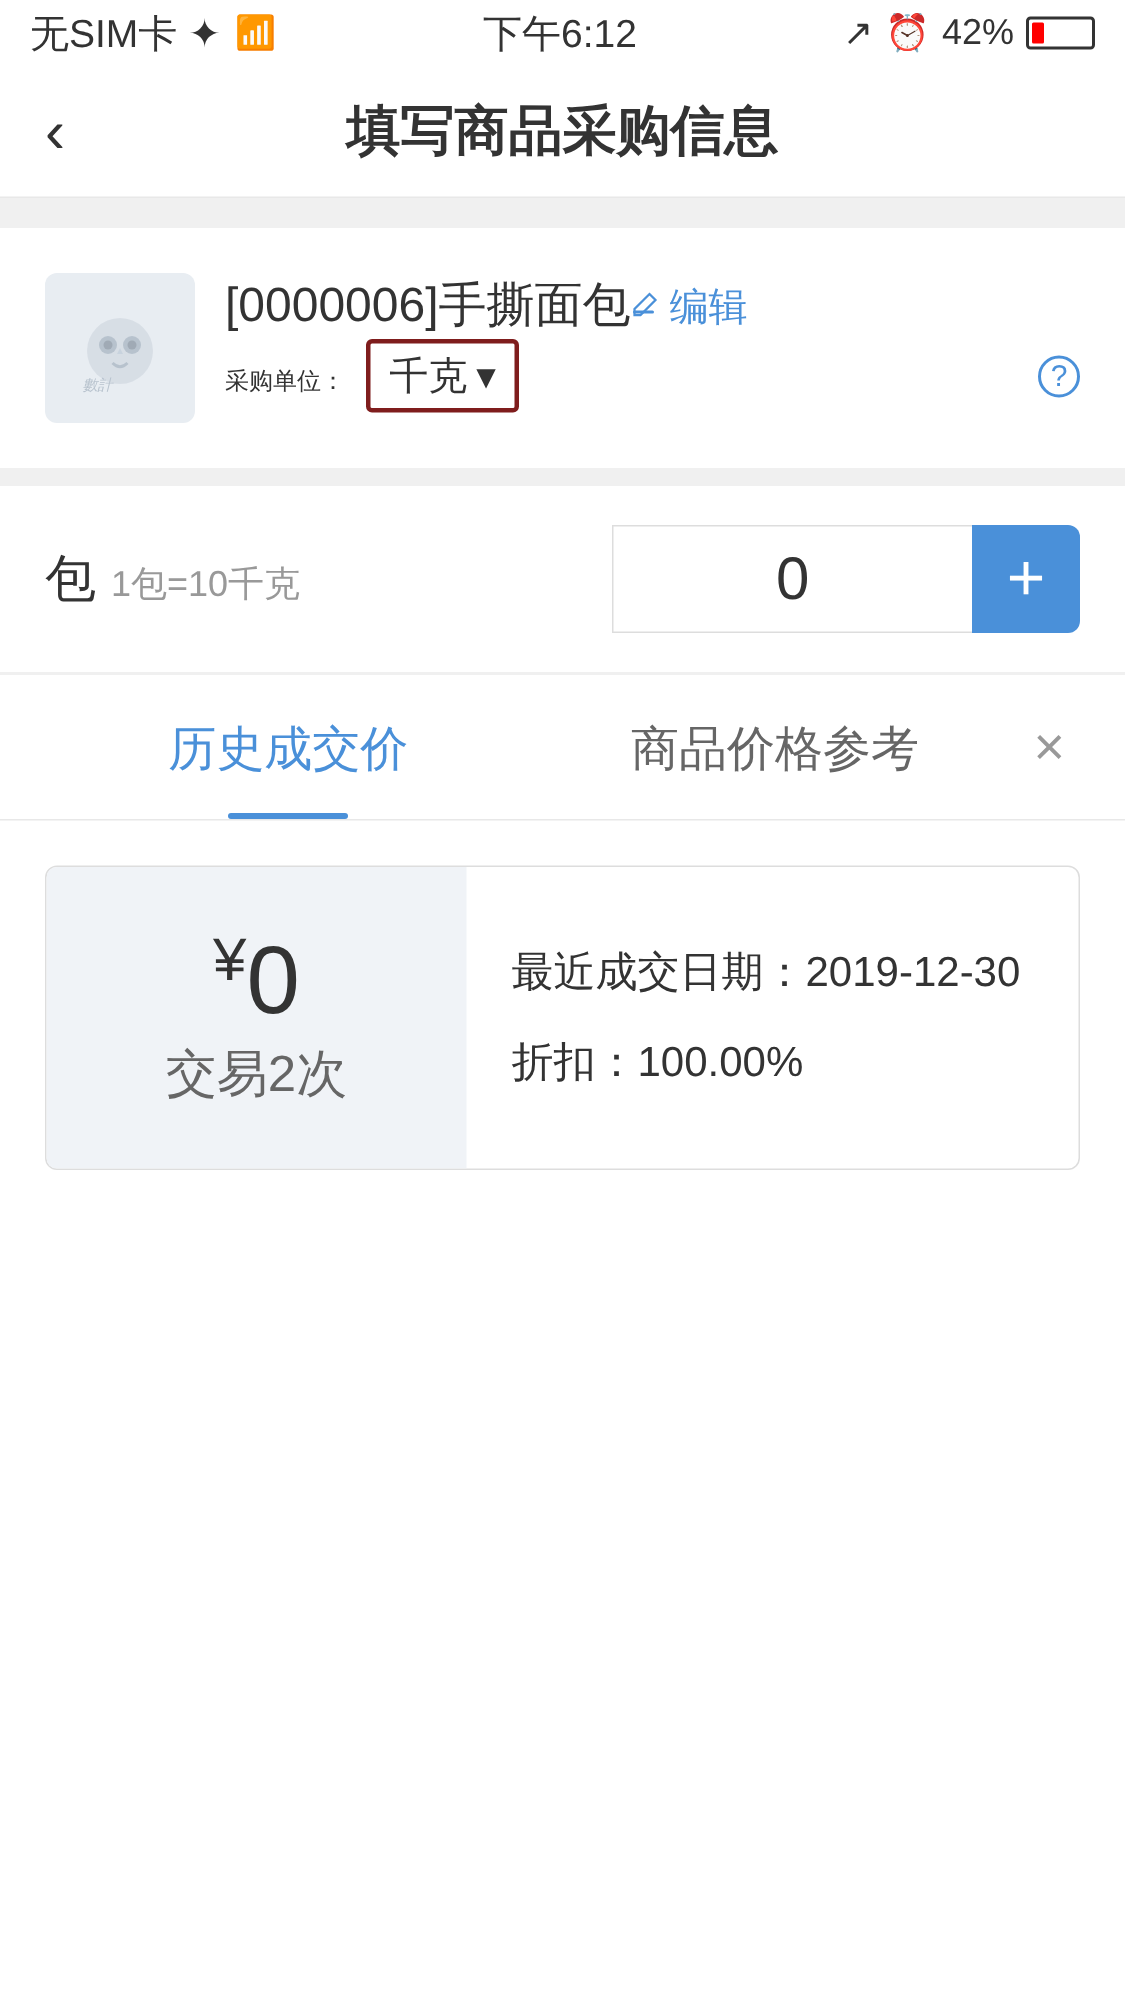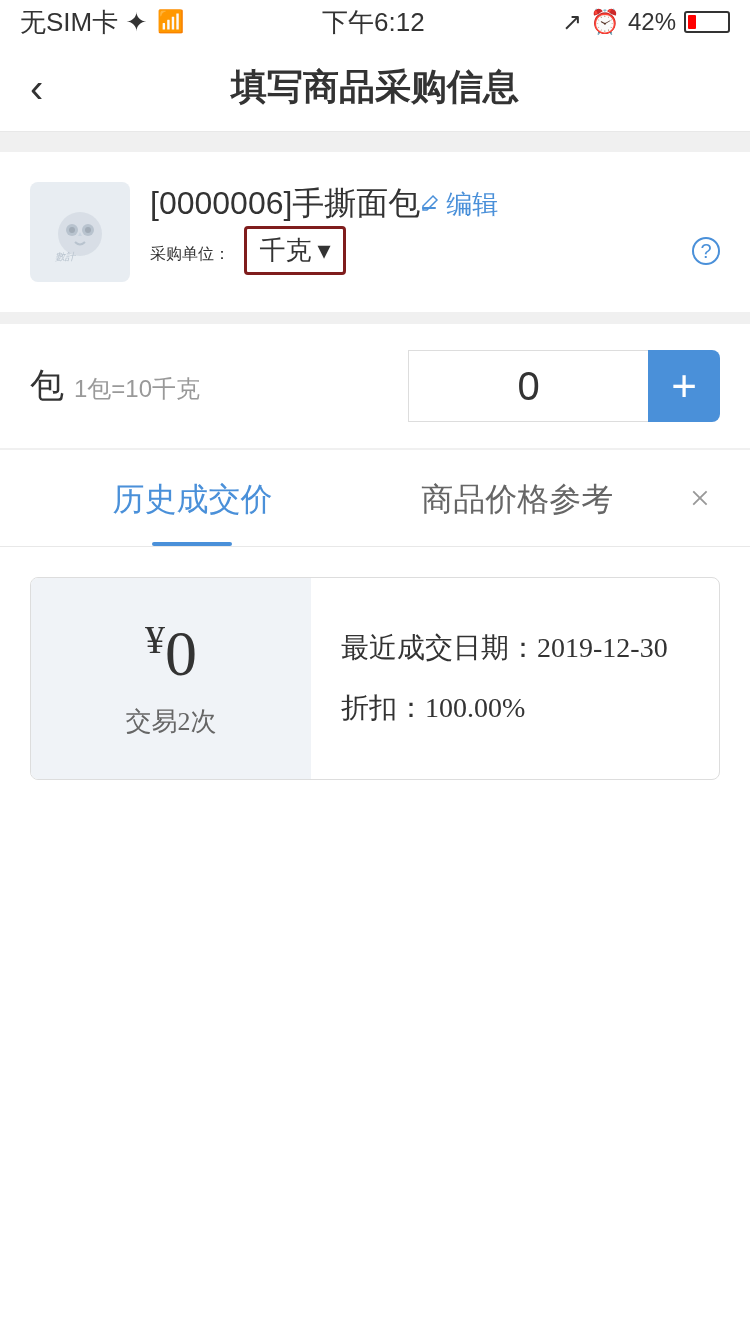--- a/index.html
+++ b/index.html
@@ -230,21 +230,20 @@
       display: flex;
       align-items: center;
       justify-content: center;
       line-height: 1;
     }
 
     
     .tab-panel {
       background: #fff;
       margin-top: 2px;
-      font-family: Liberation Serif, serif;
     }
     .tab-bar {
       display: flex;
       align-items: center;
       border-bottom: 1px solid #e8e8e8;
       padding: 0 30px;
       position: relative;
     }
     .tab-item {
       flex: 1;
@@ -301,23 +300,23 @@
       color: #333;
       font-weight: 400;
       line-height: 1.1;
     }
     .price-currency {
       font-size: 40px;
       vertical-align: super;
       font-weight: 400;
     }
     .price-trades {
-      font-size: 26px;
+      font-size: 34px;
       color: #666;
-      margin-top: 14px;
+      margin-top: 4px;
     }
     .price-right {
       flex: 1;
       padding: 30px 30px;
       display: flex;
       flex-direction: column;
       justify-content: center;
       gap: 18px;
     }
     .price-detail-item {

